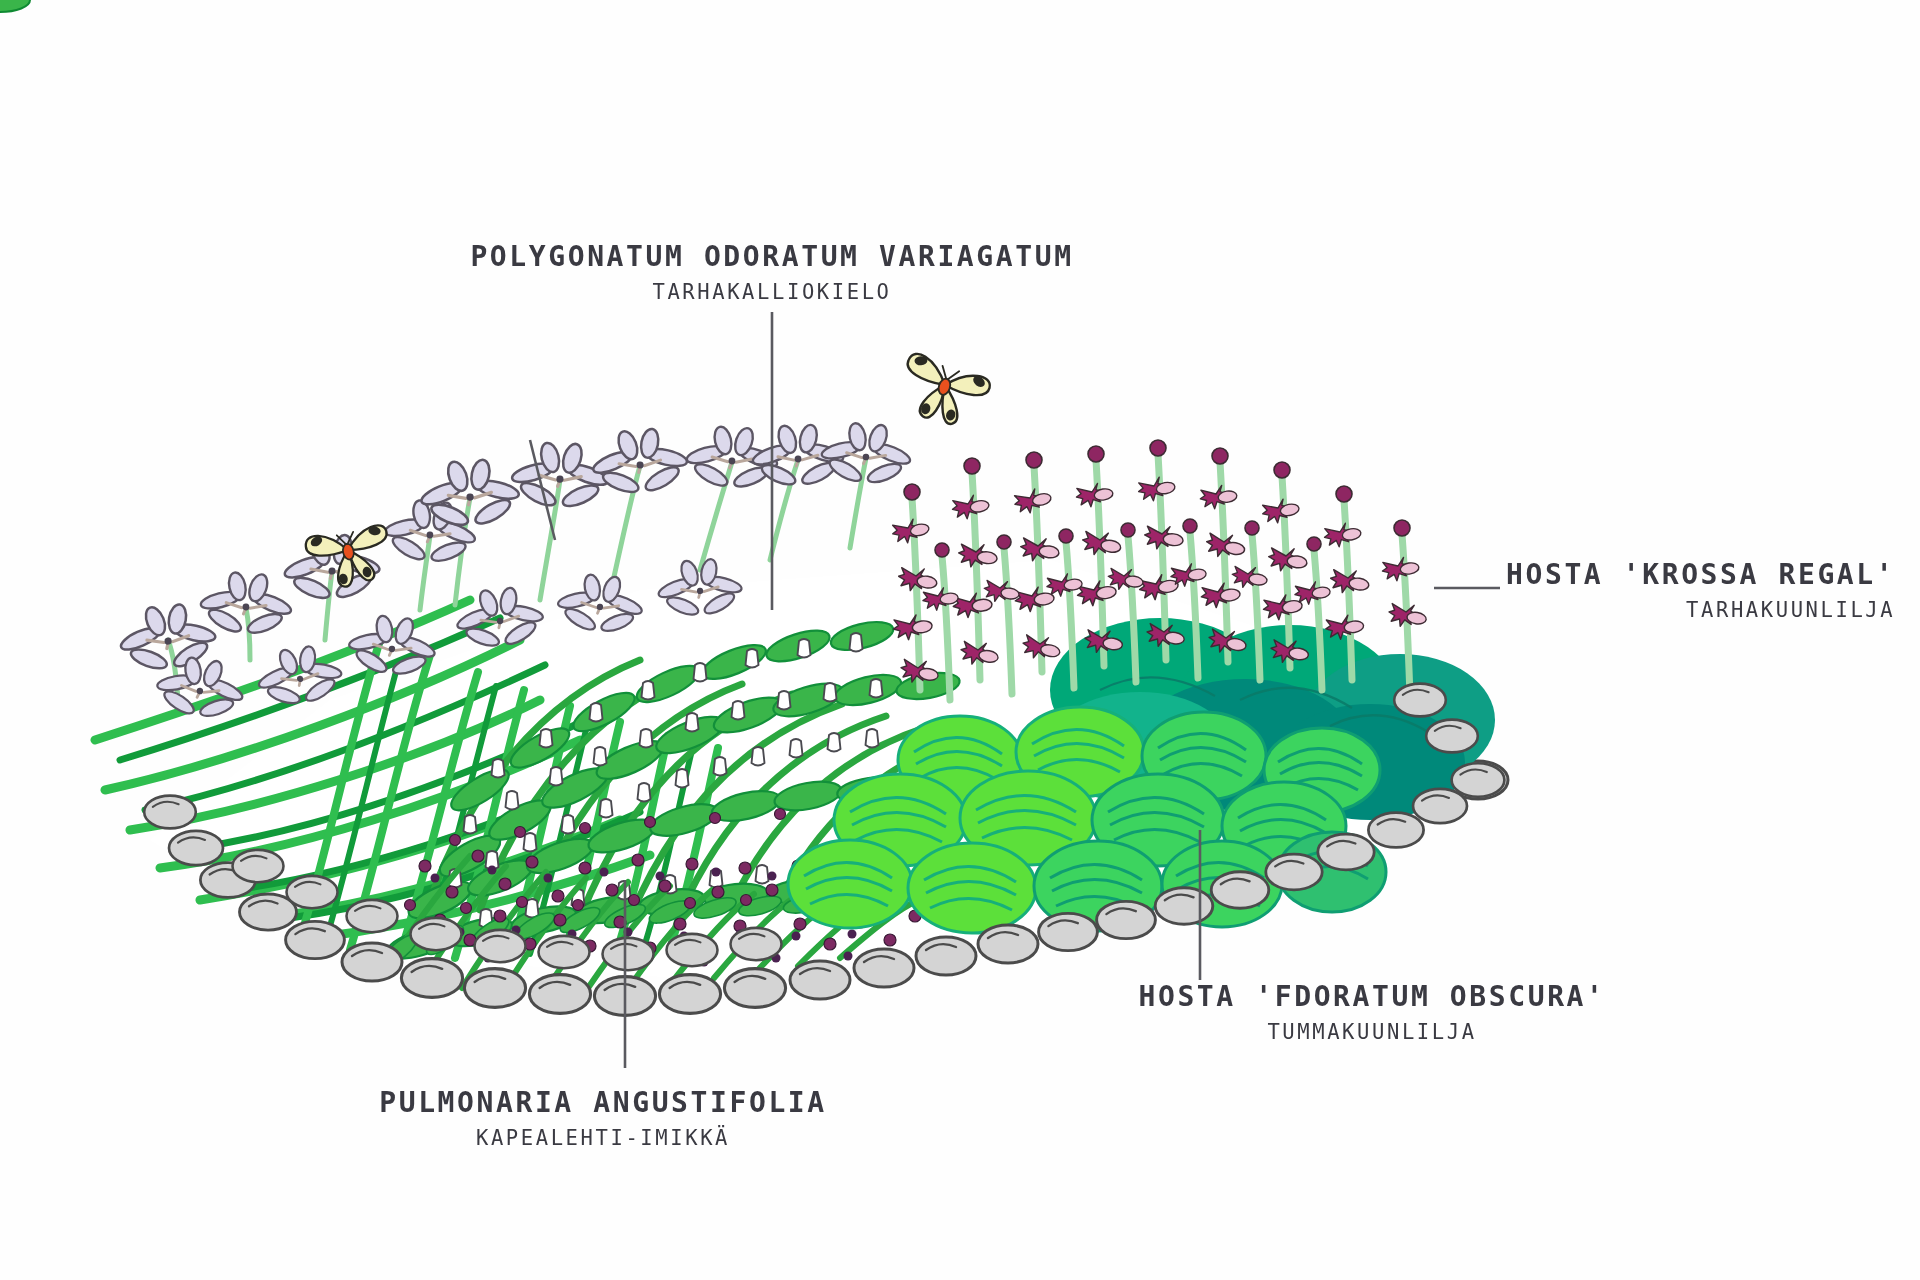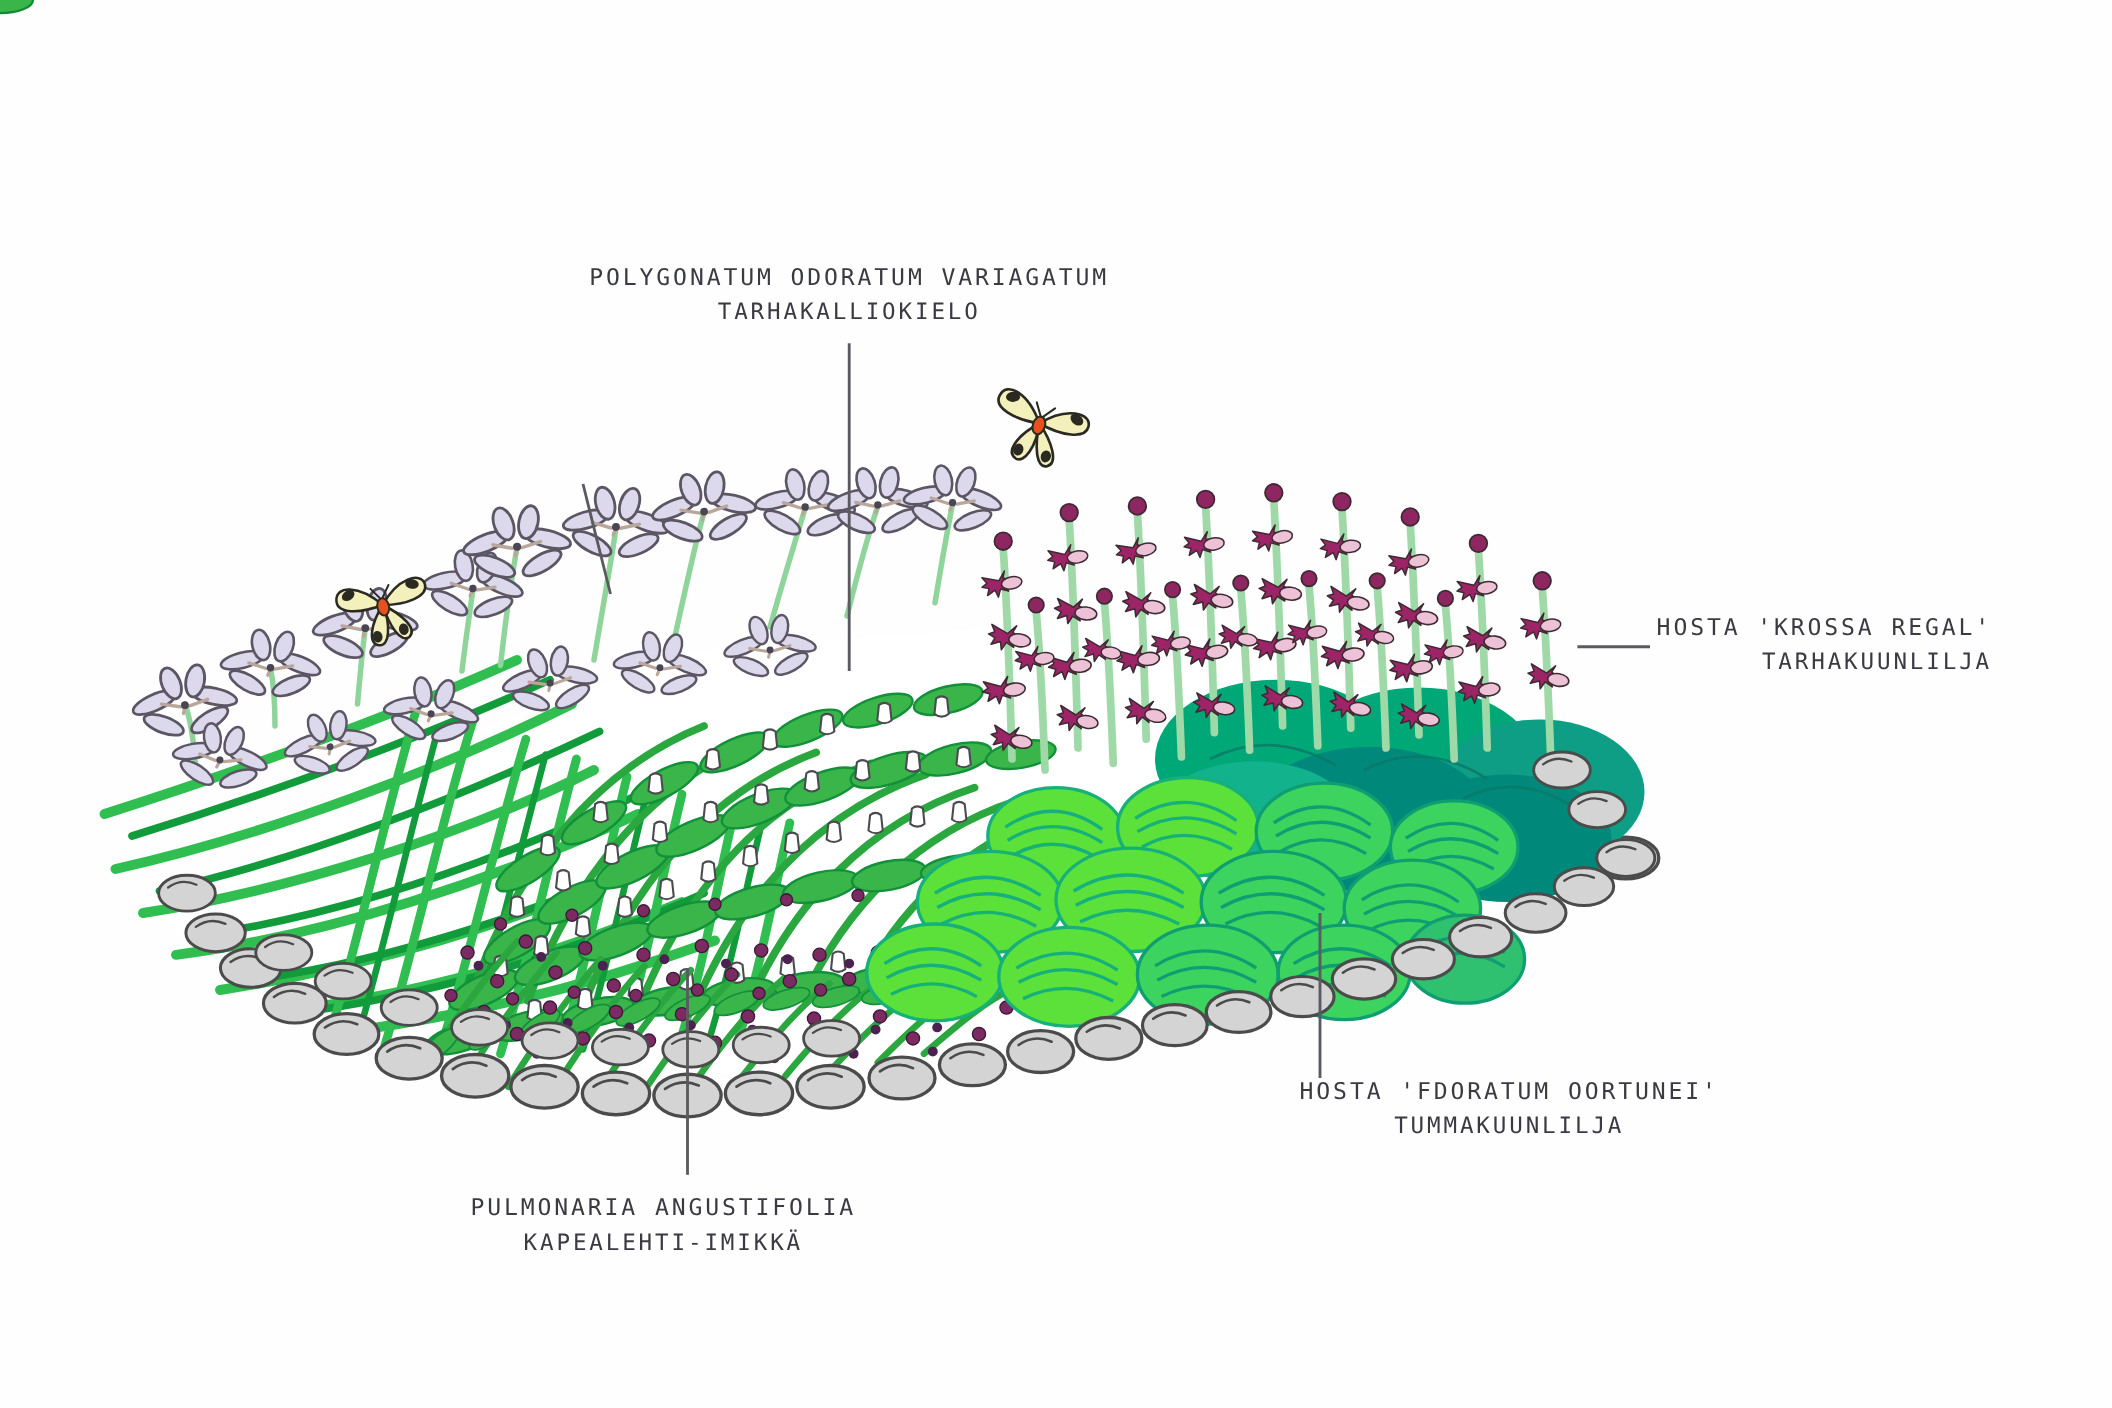--- a/index.html
+++ b/index.html
@@ -2,21 +2,21 @@
 <html><head>
 <meta charset="utf-8">
 <style>
   html,body{margin:0;padding:0;background:#ffffff;}
   body{width:1920px;height:1280px;overflow:hidden;
        font-family:"DejaVu Sans Mono","Liberation Mono",monospace;}
   #stage{position:relative;width:1920px;height:1280px;background:#fefefe;}
   svg.scene{position:absolute;left:0;top:0;width:1920px;height:1280px;}
 
   .label{position:absolute;color:#3a3a42;white-space:nowrap;}
-  .label .ln1{display:block;font-size:21px;letter-spacing:2.6px;font-weight:400;}
+  .label .ln1{display:block;font-size:28px;letter-spacing:2.6px;font-weight:700;}
   .label .ln2{display:block;font-size:20.5px;letter-spacing:2.6px;font-weight:400;margin-top:7px;}
   .label.center{text-align:center;}
   .label.left{text-align:right;}
 </style>
 </head>
 <body>
 
 <div id="stage">
 
 <svg class="scene" viewBox="0 0 1920 1280">
@@ -882,21 +882,21 @@
   <span class="ln2"><span class="cap">T</span><span>ARHAKALLIOKIELO</span></span>
 </div>
 
 
 <div class="label left" style="left:1506px;top:558px;">
   <span class="ln1"><span class="cap">H</span><span>OSTA</span> '<span class="cap">K</span><span>ROSSA</span> <span class="cap">R</span><span>EGAL</span>'</span>
   <span class="ln2"><span class="cap">T</span><span>ARHAKUUNLILJA</span></span>
 </div>
 
 <div class="label center" style="left:1372px;top:980px;transform:translateX(-50%);">
-  <span class="ln1"><span class="cap">H</span><span>OSTA</span> '<span class="cap">F</span><span>DORATUM</span> <span class="cap">O</span><span>ORTUNEI</span>'</span>
+  <span class="ln1"><span class="cap">H</span><span>OSTA</span> '<span class="cap">F</span><span>DORATUM</span> <span class="cap">O</span><span>BSCURA</span>'</span>
   <span class="ln2"><span class="cap">T</span><span>UMMAKUUNLILJA</span></span>
 </div>
 
 <div class="label center" style="left:603px;top:1086px;transform:translateX(-50%);">
   <span class="ln1"><span class="cap">P</span><span>ULMONARIA</span> <span class="cap">A</span><span>NGUSTIFOLIA</span></span>
   <span class="ln2"><span class="cap">K</span><span>APEALEHTI</span>-<span class="cap">I</span><span>MIKKÄ</span></span>
 </div>
 
 </div>
 

